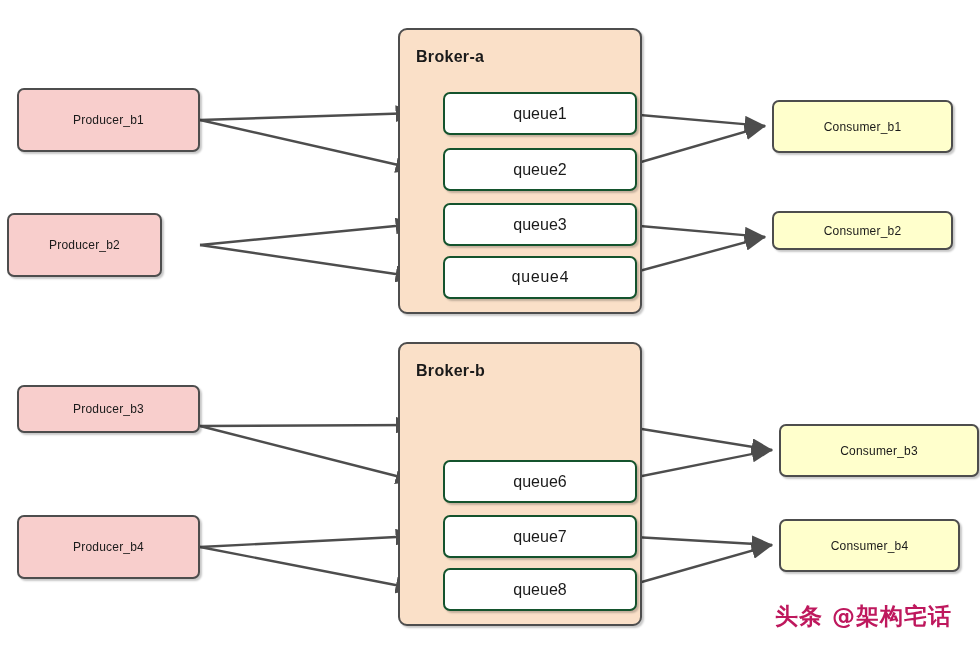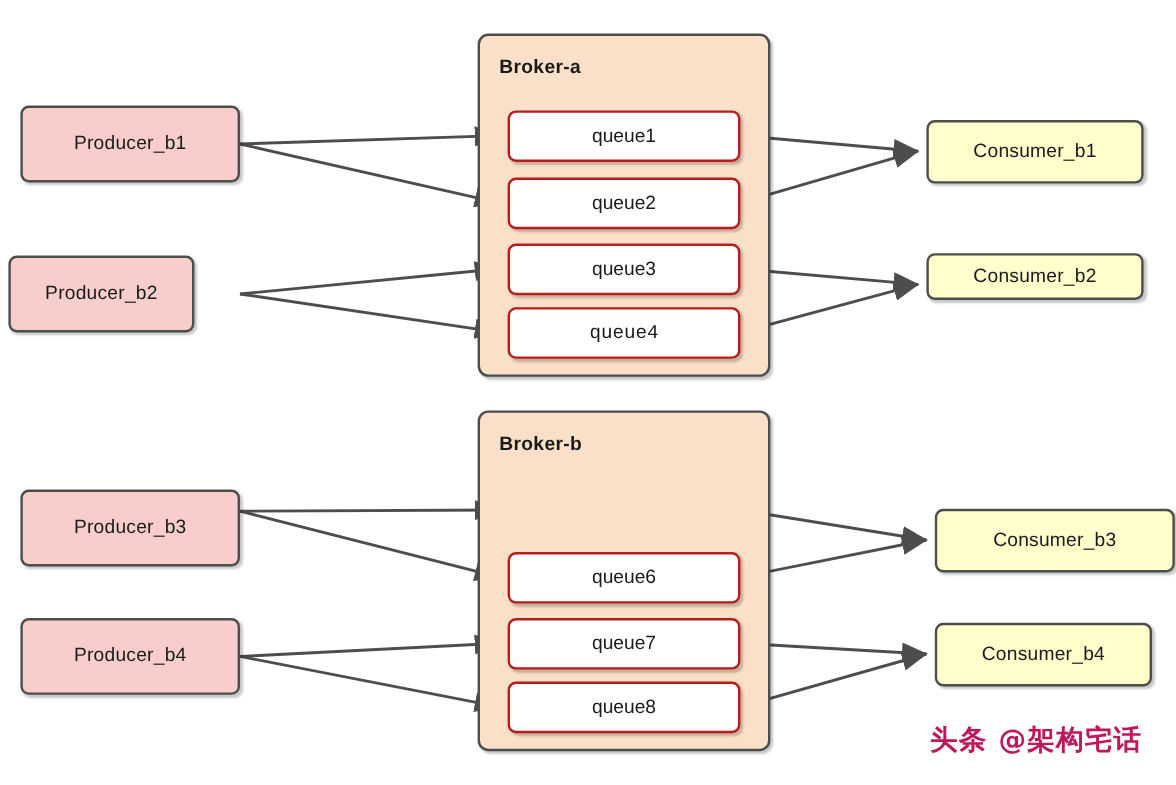--- a/index.html
+++ b/index.html
@@ -26,21 +26,21 @@
     pointer-events: none;
   }
   .node {
     position: absolute;
     box-sizing: border-box;
     border: 2px solid #4d4d4d;
     border-radius: 7px;
     display: flex;
     align-items: center;
     justify-content: center;
-    font-size: 16px;
+    font-size: 12px;
     color: #1a1a1a;
     letter-spacing: 0.2px;
     box-shadow: 2px 2px 2px rgba(0,0,0,0.22);
   }
   .producer {
     background: #f8cecc;
     border-color: #4d4d4d;
   }
   .consumer {
     background: #ffffcc;
@@ -60,28 +60,29 @@
     top: 18px;
     font-size: 16px;
     font-weight: bold;
     color: #1a1a1a;
     letter-spacing: 0.3px;
   }
   .queue {
     position: absolute;
     box-sizing: border-box;
     background: #ffffff;
-    border: 2px solid #b91c1c;
+    border: 2px solid #14532d;
     border-radius: 7px;
     display: flex;
     align-items: center;
     justify-content: center;
     font-size: 16px;
     color: #1a1a1a;
     box-shadow: 2px 2px 2px rgba(0,0,0,0.22);
+    margin-left: 20px;
   }
   .watermark {
     position: absolute;
     font-size: 23px;
     color: #be185d;
     font-family: "DejaVu Sans", sans-serif;
     letter-spacing: 1px;
     white-space: nowrap;
     font-weight: 600;
     text-shadow: 1px 1px 0 rgba(255,255,255,0.85);
@@ -117,21 +118,21 @@
         <line x1="617" y1="589" x2="772" y2="545" stroke="#4d4d4d" stroke-width="2.4" marker-end="url(#arrowhead)"></line>
       </g>
   </svg>
 
   <div class="node producer" style="left: 17px; top: 88px; width: 183px; height: 64px;">
     <span>Producer_b1</span>
   </div>
   <div class="node producer" style="left: 7px; top: 213px; width: 155px; height: 64px;">
     <span>Producer_b2</span>
   </div>
-  <div class="node producer" style="left: 17px; top: 408px; width: 183px; height: 64px;">
+  <div class="node producer" style="left: 17px; top: 385px; width: 183px; height: 48px;">
     <span>Producer_b3</span>
   </div>
   <div class="node producer" style="left: 17px; top: 515px; width: 183px; height: 64px;">
     <span>Producer_b4</span>
   </div>
 
   <div class="broker" style="left: 398px; top: 28px; width: 244px; height: 286px;">
     <div class="broker-title">Broker-a</div>
   </div>
   <div class="queue" style="left: 423px; top: 92px; width: 194px; height: 43px;">

